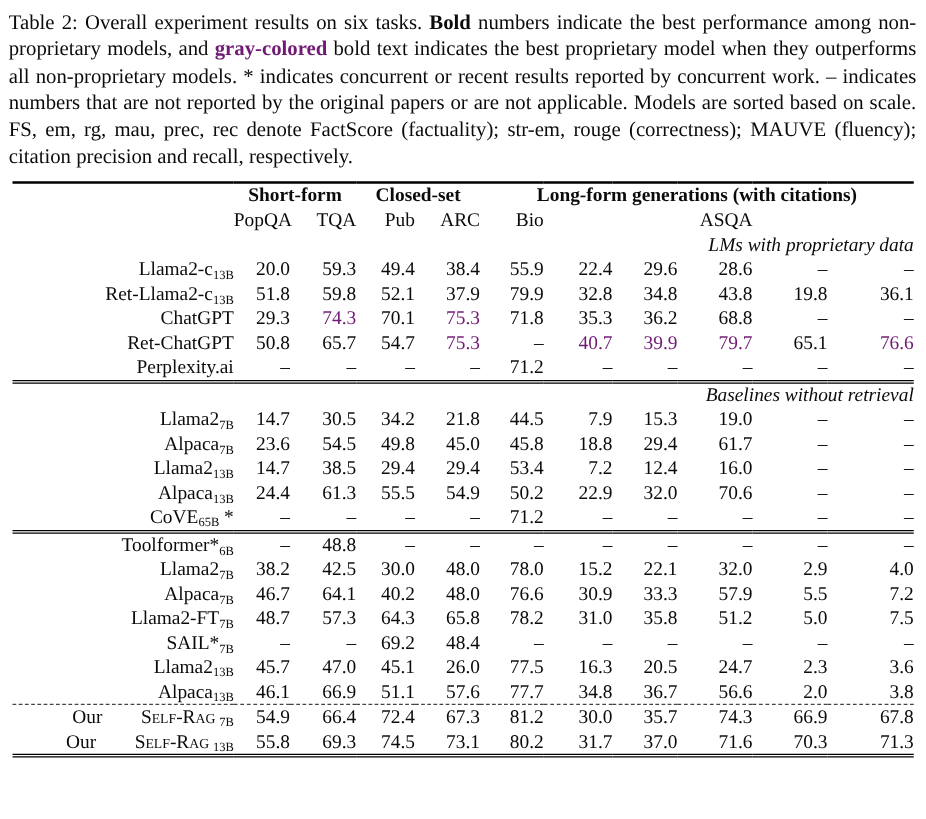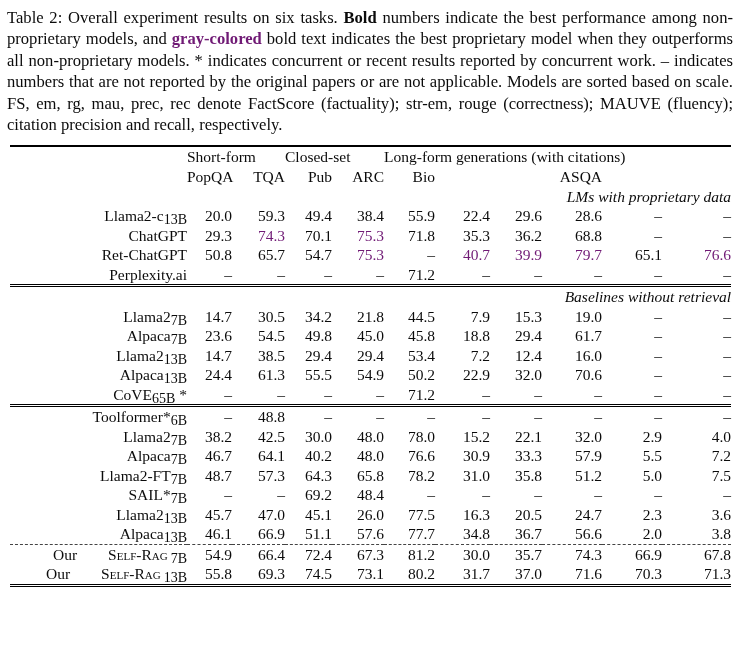--- a/index.html
+++ b/index.html
@@ -29,35 +29,35 @@
   table.results th, table.results td{
     padding:0;
     text-align:right;
     font-weight:400;
     white-space:nowrap;
     vertical-align:middle;
     height:19.5px;
     line-height:19.5px;
   }
   thead th{height:18px;line-height:18px;}
-  tr.group-row th{text-align:left;height:20px;line-height:20px;}
+  tr.group-row th{text-align:center;height:20px;line-height:20px;font-weight:bold;}
   tr.hdr-last th{border-bottom:3px double #000;}
   th.lm, td.lm{text-align:left;padding-left:5px;}
   td:last-child, th:last-child{padding-right:26px;}
   td.section-title{
     text-align:center;
     font-style:italic;
     font-weight:700;
     height:20px;line-height:20px;
     padding-right:0;
   }
   tr.rule-bottom td{border-bottom:3px double #000;}
   tr.dashed-top td{border-top:1.5px dashed #444;}
   sub{
-    font-size:14px;
+    font-size:10px;
     line-height:0;
     vertical-align:-3px;
   }
   .sc{font-variant:small-caps;margin-left:27px;}
   sub.gap{margin-left:3px;}
 </style>
 </head>
 <body>
 
 <div class="caption"><span>Table 2: Overall experiment results on six tasks. </span><span class="b">Bold</span><span> numbers indicate the best performance among non-proprietary models, and </span><span class="g">gray-colored</span><span> bold text indicates the best proprietary model when they outperforms all non-proprietary models. * indicates concurrent or recent results reported by concurrent work. – indicates numbers that are not reported by the original papers or are not applicable. Models are sorted based on scale. FS, em, rg, mau, prec, rec denote FactScore (factuality); str-em, rouge (correctness); MAUVE (fluency); citation precision and recall, respectively.</span></div>
@@ -108,20 +108,33 @@
         <td>49.4</td>
         <td>38.4</td>
         <td>55.9</td>
         <td>22.4</td>
         <td>29.6</td>
         <td>28.6</td>
         <td>–</td>
         <td>–</td>
       </tr>
       <tr>
+        <td class="lm"><span>Ret-Llama2-c</span><sub>13B</sub></td>
+        <td>51.8</td>
+        <td>59.8</td>
+        <td>52.1</td>
+        <td>37.9</td>
+        <td>79.9</td>
+        <td>32.8</td>
+        <td>34.8</td>
+        <td>43.8</td>
+        <td>19.8</td>
+        <td>36.1</td>
+      </tr>
+      <tr>
         <td class="lm"><span>ChatGPT</span></td>
         <td>29.3</td>
         <td class="g">74.3</td>
         <td>70.1</td>
         <td class="g">75.3</td>
         <td>71.8</td>
         <td>35.3</td>
         <td>36.2</td>
         <td>68.8</td>
         <td>–</td>

